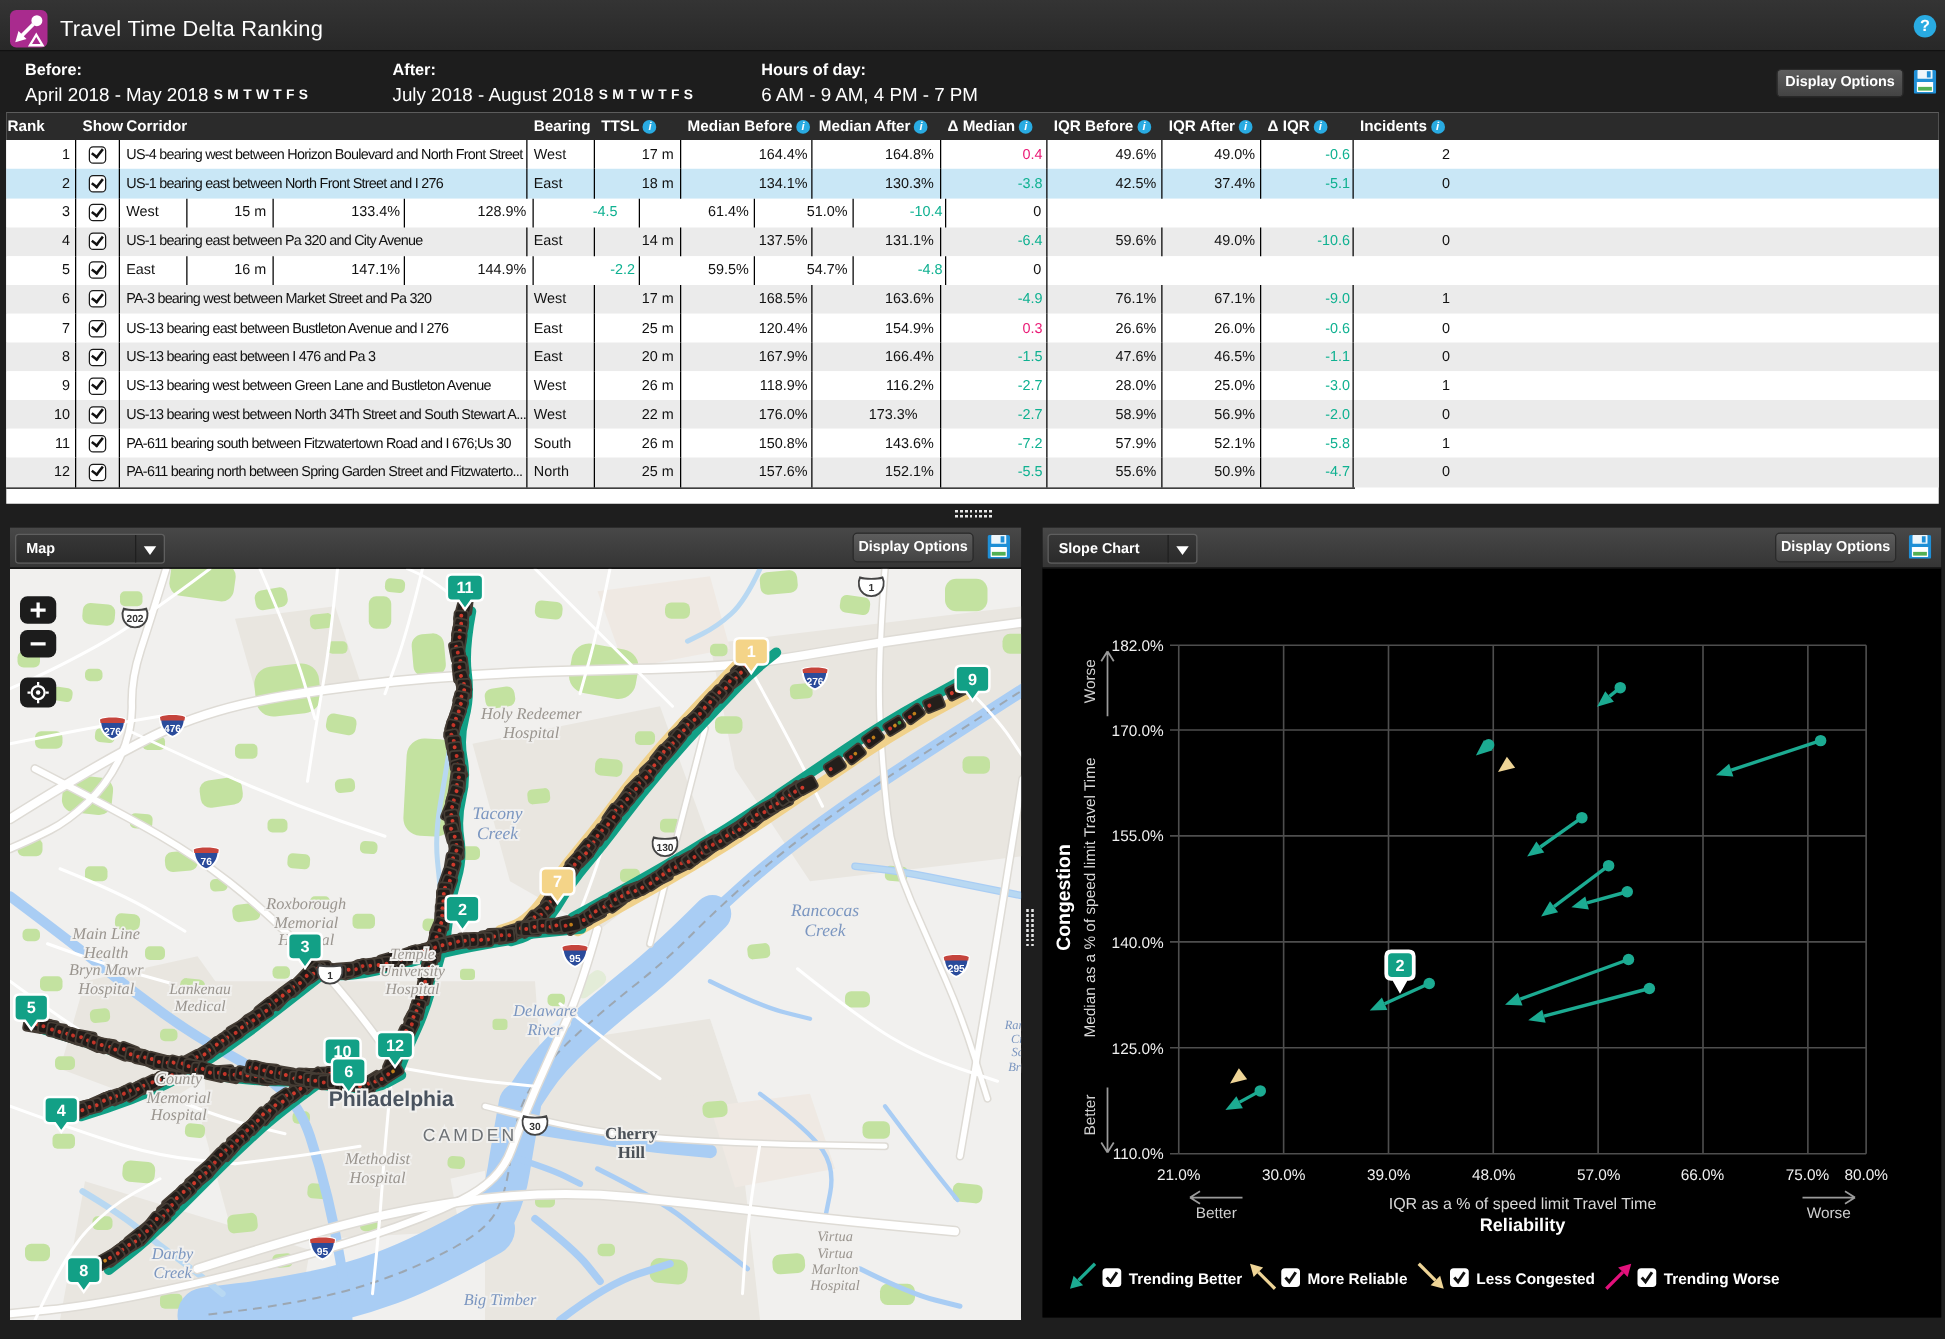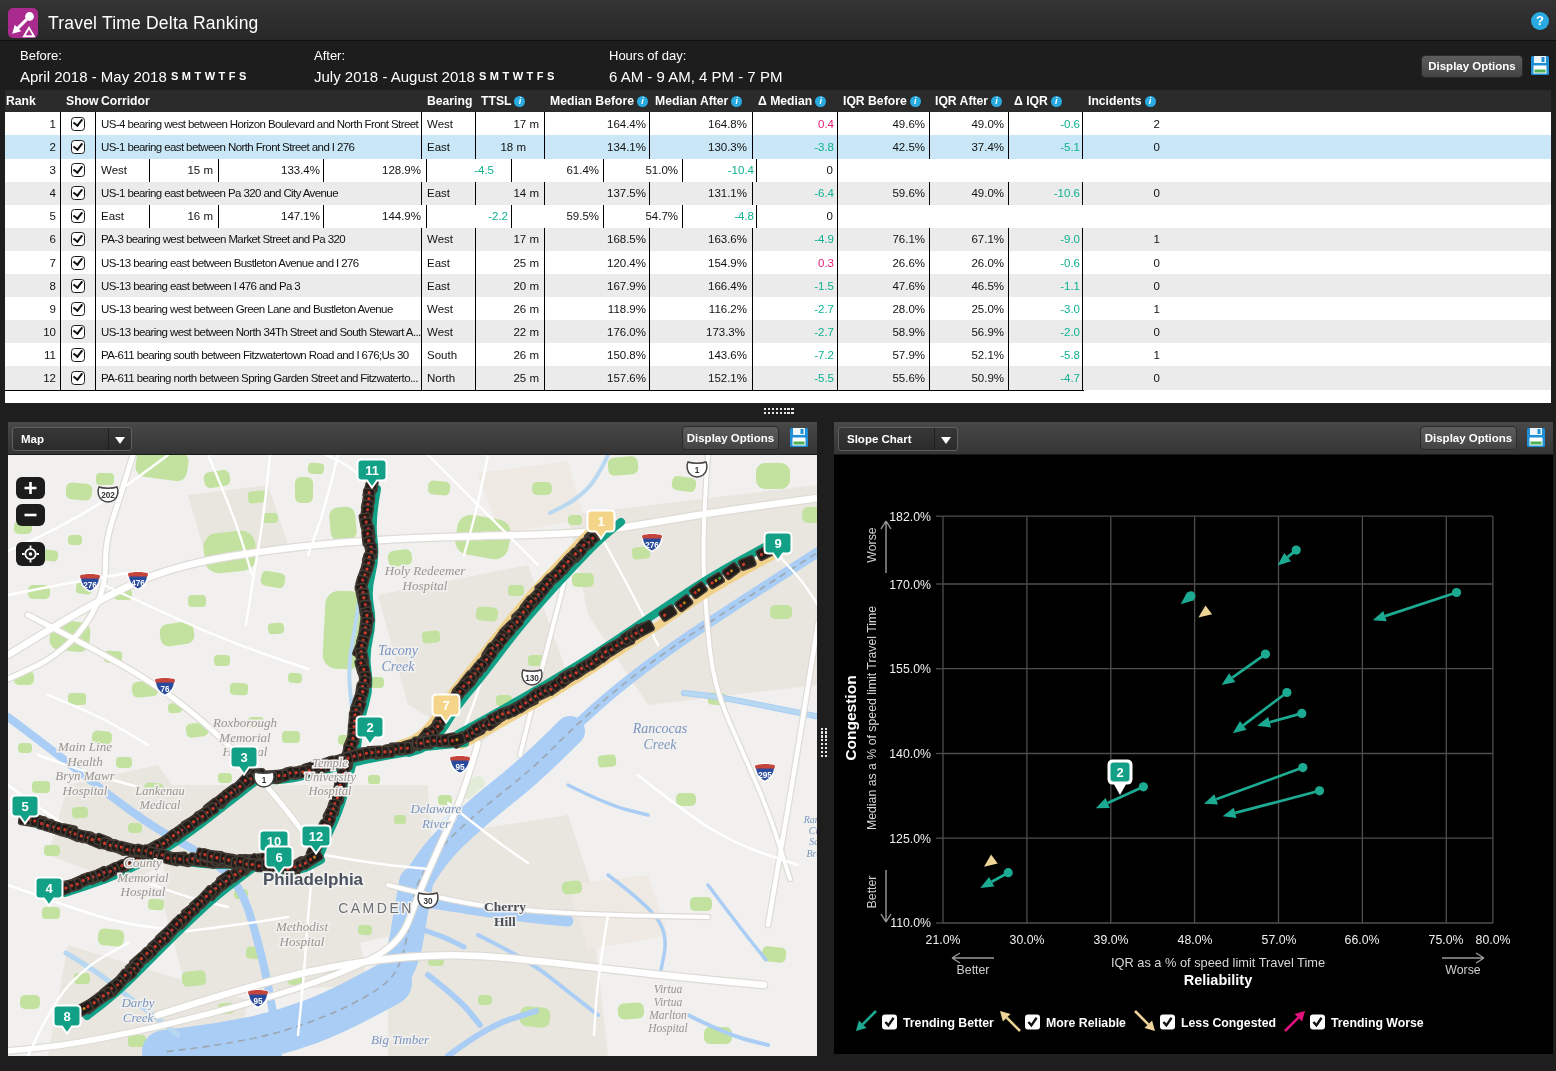--- a/index.html
+++ b/index.html
@@ -1,20 +1,20 @@
 <!DOCTYPE html>
 <html><head><meta charset="utf-8"><style>
 *{margin:0;padding:0;box-sizing:border-box}
 html,body{width:1556px;height:1071px;background:#1e1e1e;font-family:"Liberation Sans",sans-serif;overflow:hidden;position:relative}
 #topbar{position:absolute;left:0;top:0;width:1556px;height:41px;background:linear-gradient(#343434,#282828);border-bottom:1px solid #111}
 #logo{position:absolute;left:8px;top:8px;width:30px;height:30px;background:#a92b8e;border-radius:5px}
 #title{position:absolute;left:48px;top:13px;font-size:17.5px;font-weight:normal;color:#fff;letter-spacing:0.2px}
 #help{position:absolute;right:7px;top:12px;width:18px;height:18px;border-radius:50%;background:#29abe2;color:#fff;font-size:13px;font-weight:bold;text-align:center;line-height:18px}
 #filters{position:absolute;left:0;top:42px;width:1556px;height:48px;background:#1d1d1d;color:#fff}
-.flabel{position:absolute;top:6px;font-size:13px;font-weight:normal}
+.flabel{position:absolute;top:6px;font-size:13px;font-weight:bold}
 .fval{position:absolute;top:26px;font-size:15px}
 .dow{position:absolute;top:28px;font-size:11px;font-weight:bold;letter-spacing:3.5px}
 .btn{background:linear-gradient(#5d5d5d,#434343);border:1px solid #2a2a2a;border-radius:4px;color:#fff;font-size:11.5px;font-weight:bold;text-align:center;white-space:nowrap}
 #dispTop{position:absolute;right:33px;top:13px;width:102px;height:23px;line-height:21px}
 .save{position:absolute;width:18px;height:19px}
 #saveTop{right:7px;top:14px}
 #tablewrap{position:absolute;left:5px;top:90px;width:1546px;height:313px;background:#fff;font-size:11.5px;color:#111}
 #thead{display:flex;height:22.4px;background:#2b2b2b;color:#fff;font-weight:bold;font-size:12.2px;align-items:center;white-space:nowrap}
 #thead .c:first-child{padding-left:1px}
 #thead .c{padding-left:5px;display:flex;align-items:center;gap:3px;height:100%;overflow:visible}
@@ -100,21 +100,21 @@
       <div class="c num" style="width:81px;padding-right:4px">2</div>
       <div class="c" style="width:387px"></div>
     </div>
 <div class="row" style="background:#c9e7f6">
       <div class="c num" style="width:56px;padding-right:4px">2</div>
       <div class="c" style="width:35px">
         <span class="cb"></span>
       </div>
       <div class="c" style="width:326px;padding-left:5px;letter-spacing:-0.6px">US-1 bearing east between North Front Street and I 276</div>
       <div class="c" style="width:54px;padding-left:5px">East</div>
-      <div class="c num" style="width:69px;padding-right:18px">18 m</div>
+      <div class="c num" style="width:69px;padding-right:5px">18 m</div>
       <div class="c num" style="width:105px;padding-right:3px">134.1%</div>
       <div class="c num" style="width:103px;padding-right:5px">130.3%</div>
       <div class="c num teal" style="width:85px;padding-right:3px">-3.8</div>
       <div class="c num" style="width:92px;padding-right:4px">42.5%</div>
       <div class="c num" style="width:79px;padding-right:4px">37.4%</div>
       <div class="c num teal" style="width:74px;padding-right:2px">-5.1</div>
       <div class="c num" style="width:81px;padding-right:4px">0</div>
       <div class="c" style="width:387px"></div>
     </div>
 <div class="row" style="background:#fff">
@@ -236,21 +236,21 @@
     </div>
 <div class="row" style="background:#ebebeb">
       <div class="c num" style="width:56px;padding-right:4px">10</div>
       <div class="c" style="width:35px">
         <span class="cb"></span>
       </div>
       <div class="c" style="width:326px;padding-left:5px;letter-spacing:-0.6px">US-13 bearing west between North 34Th Street and South Stewart A...</div>
       <div class="c" style="width:54px;padding-left:5px">West</div>
       <div class="c num" style="width:69px;padding-right:5px">22 m</div>
       <div class="c num" style="width:105px;padding-right:3px">176.0%</div>
-      <div class="c num" style="width:103px;padding-right:7px">173.3%</div>
+      <div class="c num" style="width:103px;padding-right:18px">173.3%</div>
       <div class="c num teal" style="width:85px;padding-right:3px">-2.7</div>
       <div class="c num" style="width:92px;padding-right:4px">58.9%</div>
       <div class="c num" style="width:79px;padding-right:4px">56.9%</div>
       <div class="c num teal" style="width:74px;padding-right:2px">-2.0</div>
       <div class="c num" style="width:81px;padding-right:4px">0</div>
       <div class="c" style="width:387px"></div>
     </div>
 <div class="row" style="background:#fff">
       <div class="c num" style="width:56px;padding-right:4px">11</div>
       <div class="c" style="width:35px">

